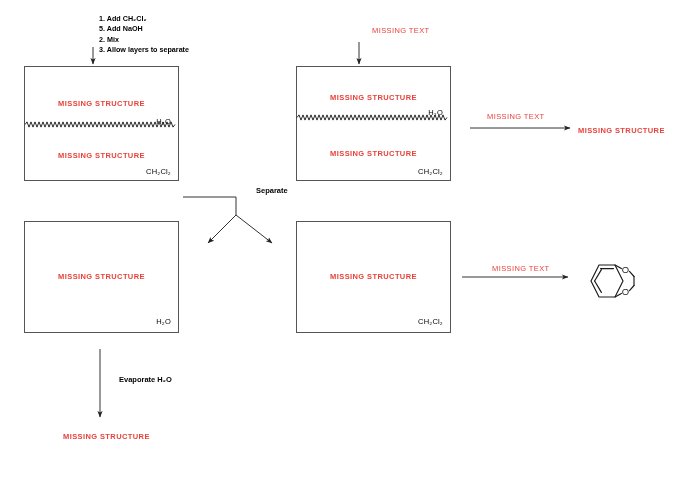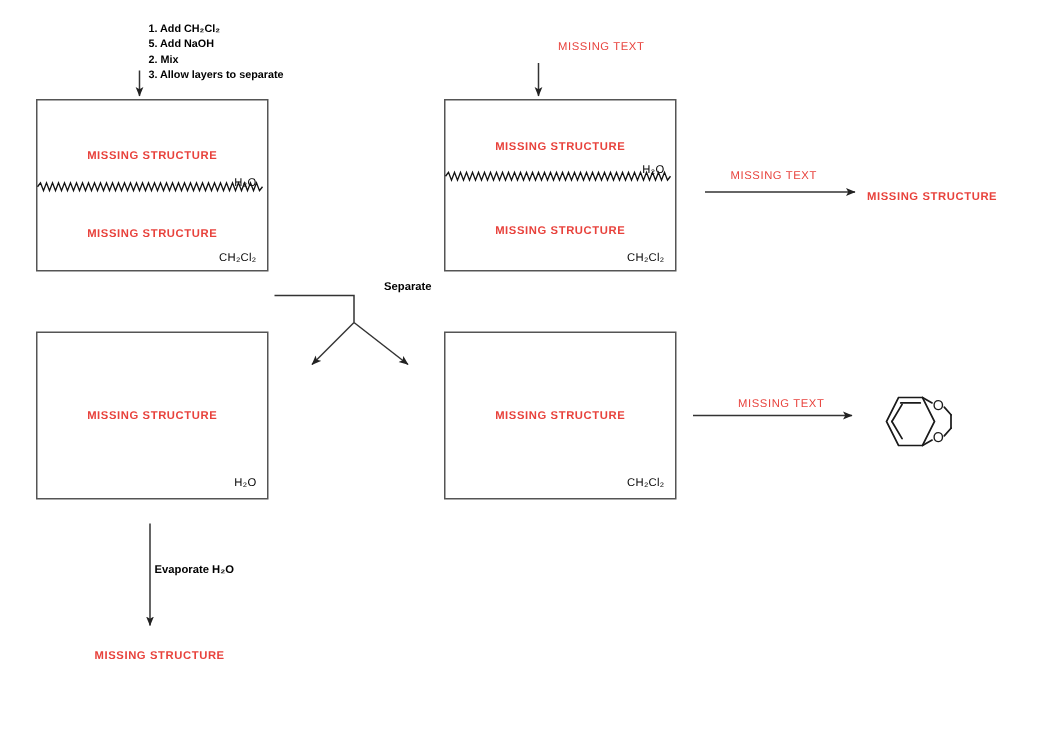--- a/index.html
+++ b/index.html
@@ -136,21 +136,21 @@
     <div class="phase-label" style="right:7px; top:95px;">H₂O</div>
   </div>
 
   <div class="vessel" style="left:296px; top:221px; width:155px; height:112px;">
     <div class="missing-structure" style="top:50px;">MISSING STRUCTURE</div>
     <div class="phase-label" style="right:7px; top:95px;">CH₂Cl₂</div>
   </div>
 
   <div class="missing-text" style="left:492px; top:264px;">MISSING TEXT</div>
 
-  <div class="plain-label" style="left:103px; top:375px;">Evaporate H₂O</div>
+  <div class="plain-label" style="left:119px; top:375px;">Evaporate H₂O</div>
 
   <div class="free-missing" style="left:63px; top:432px;">MISSING STRUCTURE</div>
 
   <svg class="overlay" viewBox="0 0 700 499" xmlns="http://www.w3.org/2000/svg">
     <defs>
       <marker id="arrowhead" markerWidth="7" markerHeight="7" refX="6" refY="3" orient="auto" markerUnits="strokeWidth">
         <path d="M0,0.4 L6.4,3 L0,5.6 L1.5,3 Z" fill="#222222"></path>
       </marker>
     </defs>
 

